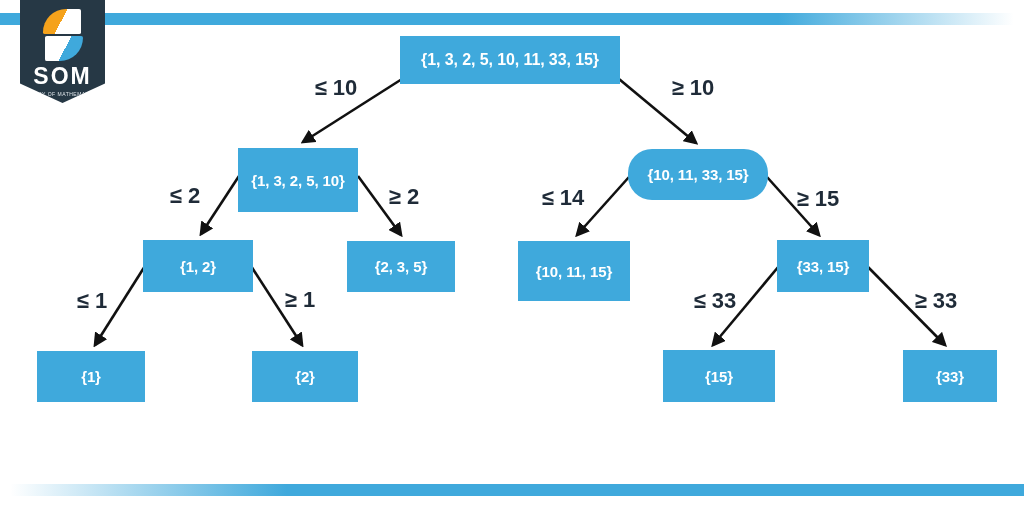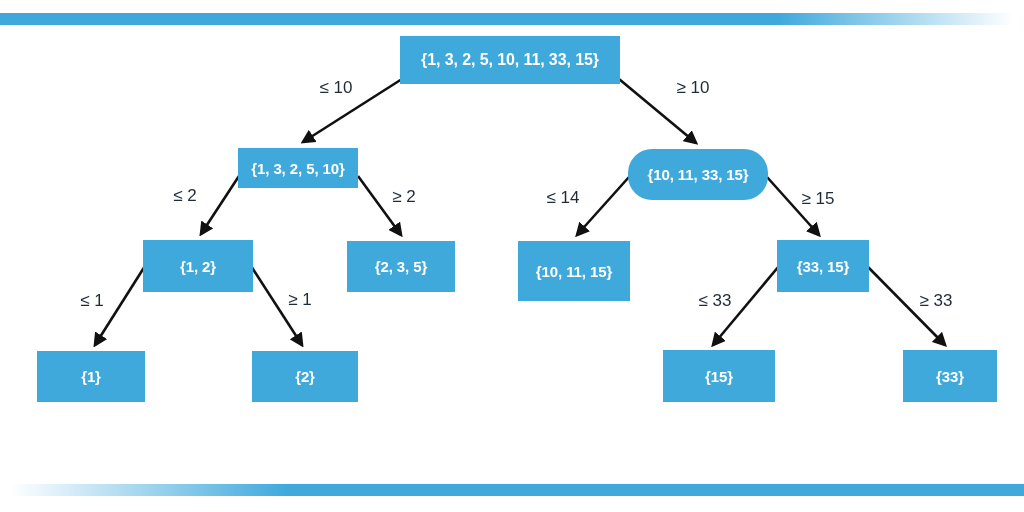--- a/index.html
+++ b/index.html
@@ -29,53 +29,61 @@
   
   .node{
     position:absolute;background:#3FA9DC;color:#ffffff;
     display:flex;align-items:center;justify-content:center;
     font-weight:bold;font-size:15px;letter-spacing:-0.1px;white-space:nowrap;z-index:2;
   }
   .node-root{font-size:16px;}
   
   .edge-label{
     position:absolute;transform:translate(-50%,-50%);
-    color:#1F2B38;font-size:17px;white-space:nowrap;z-index:2;
+    color:#1F2B38;font-size:22px;white-space:nowrap;z-index:2;font-weight:bold;
   }
   .arrows{position:absolute;left:0;top:0;z-index:2;}
 </style>
 </head>
 <body>
 
 <div class="canvas">
 
   <div class="stripe stripe-top"></div>
   <div class="stripe stripe-bottom"></div>
 
+  <div class="logo">
+    <div class="bolt">
+      <div class="bolt-top"></div>
+      <div class="bolt-bottom"></div>
+    </div>
+    <div class="logo-text">SOM</div>
+    <div class="logo-sub">STORY OF MATHEMATICS</div>
+  </div>
 
   <svg class="arrows" width="1024" height="512" viewBox="0 0 1024 512">
     <defs>
       <marker id="ah" viewBox="0 0 10 10" refX="8" refY="5" markerWidth="5.5" markerHeight="5.5" orient="auto">
         <path d="M0 0 L10 5 L0 10 z" fill="#111111"></path>
       </marker>
     </defs>
     <line x1="402" y1="79" x2="303" y2="142" stroke="#111111" stroke-width="2.6" marker-end="url(#ah)"></line>
     <line x1="619" y1="79" x2="696" y2="143" stroke="#111111" stroke-width="2.6" marker-end="url(#ah)"></line>
     <line x1="239" y1="176" x2="201" y2="234" stroke="#111111" stroke-width="2.6" marker-end="url(#ah)"></line>
     <line x1="358" y1="176" x2="401" y2="235" stroke="#111111" stroke-width="2.6" marker-end="url(#ah)"></line>
     <line x1="629" y1="177" x2="577" y2="235" stroke="#111111" stroke-width="2.6" marker-end="url(#ah)"></line>
     <line x1="767" y1="177" x2="819" y2="235" stroke="#111111" stroke-width="2.6" marker-end="url(#ah)"></line>
     <line x1="145" y1="266" x2="95" y2="345" stroke="#111111" stroke-width="2.6" marker-end="url(#ah)"></line>
     <line x1="251" y1="266" x2="302" y2="345" stroke="#111111" stroke-width="2.6" marker-end="url(#ah)"></line>
     <line x1="779" y1="266" x2="713" y2="345" stroke="#111111" stroke-width="2.6" marker-end="url(#ah)"></line>
     <line x1="867" y1="266" x2="945" y2="345" stroke="#111111" stroke-width="2.6" marker-end="url(#ah)"></line>
   </svg>
 
   <div class="node node-root" style="left:400px;top:36px;width:220px;height:48px;">{1, 3, 2, 5, 10, 11, 33, 15}</div>
-  <div class="node" style="left:238px;top:148px;width:120px;height:40px;text-align:center;">{1, 3, 2, 5, 10}</div>
+  <div class="node" style="left:238px;top:148px;width:120px;height:64px;text-align:center;">{1, 3, 2, 5, 10}</div>
   <div class="node" style="left:628px;top:149px;width:140px;height:51px;border-radius:24px;">{10, 11, 33, 15}</div>
   <div class="node" style="left:143px;top:240px;width:110px;height:52px;">{1, 2}</div>
   <div class="node" style="left:347px;top:241px;width:108px;height:51px;">{2, 3, 5}</div>
   <div class="node" style="left:518px;top:241px;width:112px;height:60px;">{10, 11, 15}</div>
   <div class="node" style="left:777px;top:240px;width:92px;height:52px;">{33, 15}</div>
   <div class="node" style="left:37px;top:351px;width:108px;height:51px;">{1}</div>
   <div class="node" style="left:252px;top:351px;width:106px;height:51px;">{2}</div>
   <div class="node" style="left:663px;top:350px;width:112px;height:52px;">{15}</div>
   <div class="node" style="left:903px;top:350px;width:94px;height:52px;">{33}</div>
 

